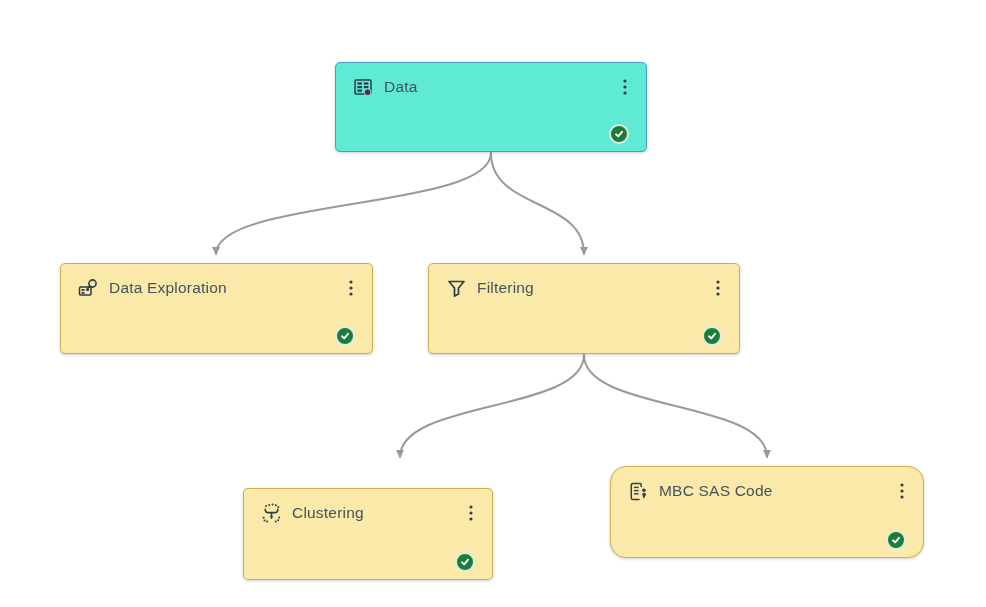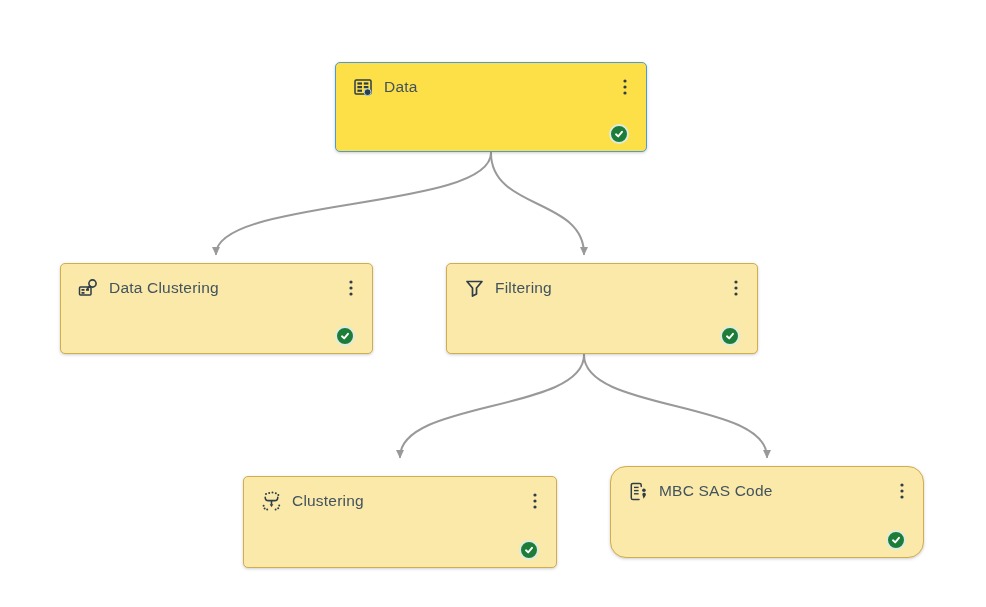--- a/index.html
+++ b/index.html
@@ -22,21 +22,21 @@
     pointer-events: none;
   }
   .node {
     position: absolute;
     border-radius: 5px;
     box-shadow: 0 1px 3px rgba(60,60,60,0.25);
     box-sizing: border-box;
     cursor: pointer;
   }
   .node.blue {
-    background: #fde047;
+    background: #5eead4;
     border: 1px solid #4d9bd5;
   }
   .node.yellow {
     background: #fbe9a9;
     border: 1px solid #d0ae4e;
   }
   .node-header {
     display: flex;
     align-items: center;
     gap: 10px;
@@ -136,39 +136,39 @@
       <span class="node-icon">
         <svg width="21" height="21" viewBox="0 0 21 21">
           <rect x="1.5" y="9" width="11.5" height="8" rx="1" fill="none" stroke="#2e3d48" stroke-width="1.5"></rect>
           <rect x="3.5" y="11" width="3" height="1.8" fill="#2e3d48"></rect>
           <rect x="8" y="11" width="3" height="1.8" fill="#2e3d48"></rect>
           <rect x="3.5" y="14" width="3" height="1.8" fill="#2e3d48"></rect>
           <circle cx="14.5" cy="5.5" r="3.6" fill="#fbe9a9" stroke="#2e3d48" stroke-width="1.6"></circle>
           <line x1="12" y1="8.2" x2="9.5" y2="10.6" stroke="#2e3d48" stroke-width="1.8" stroke-linecap="round"></line>
         </svg>
       </span>
-      <span class="node-label">Data Clustering</span>
-      <button class="kebab">
-        <span style="display:inline-flex;">
-          <svg width="4" height="16" viewBox="0 0 4 16">
-            <circle cx="2" cy="2" r="1.6" fill="#2e3d48"></circle>
-            <circle cx="2" cy="8" r="1.6" fill="#2e3d48"></circle>
-            <circle cx="2" cy="14" r="1.6" fill="#2e3d48"></circle>
-          </svg>
-        </span>
-      </button>
-    </div>
-    <span class="badge">
-      <svg width="10" height="10" viewBox="0 0 10 10">
-        <path d="M2 5.3 L4.2 7.4 L8 2.8" stroke="#ffffff" stroke-width="1.9" fill="none" stroke-linecap="round" stroke-linejoin="round"></path>
-      </svg>
-    </span>
-  </div>
-
-  <div class="node yellow" style="left:428px; top:263px; width:312px; height:91px;margin-left:18px;">
+      <span class="node-label">Data Exploration</span>
+      <button class="kebab">
+        <span style="display:inline-flex;">
+          <svg width="4" height="16" viewBox="0 0 4 16">
+            <circle cx="2" cy="2" r="1.6" fill="#2e3d48"></circle>
+            <circle cx="2" cy="8" r="1.6" fill="#2e3d48"></circle>
+            <circle cx="2" cy="14" r="1.6" fill="#2e3d48"></circle>
+          </svg>
+        </span>
+      </button>
+    </div>
+    <span class="badge">
+      <svg width="10" height="10" viewBox="0 0 10 10">
+        <path d="M2 5.3 L4.2 7.4 L8 2.8" stroke="#ffffff" stroke-width="1.9" fill="none" stroke-linecap="round" stroke-linejoin="round"></path>
+      </svg>
+    </span>
+  </div>
+
+  <div class="node yellow" style="left:428px; top:263px; width:312px; height:91px;">
     <div class="node-header">
       <span class="node-icon">
         <svg width="21" height="21" viewBox="0 0 21 21">
           <path d="M3 3.5 H18 L12.5 10 V16 L8.5 18 V10 Z" fill="none" stroke="#2e3d48" stroke-width="1.7" stroke-linejoin="round"></path>
         </svg>
       </span>
       <span class="node-label">Filtering</span>
       <button class="kebab">
         <span style="display:inline-flex;">
           <svg width="4" height="16" viewBox="0 0 4 16">
@@ -179,21 +179,21 @@
         </span>
       </button>
     </div>
     <span class="badge">
       <svg width="10" height="10" viewBox="0 0 10 10">
         <path d="M2 5.3 L4.2 7.4 L8 2.8" stroke="#ffffff" stroke-width="1.9" fill="none" stroke-linecap="round" stroke-linejoin="round"></path>
       </svg>
     </span>
   </div>
 
-  <div class="node yellow" style="left:243px; top:476px; width:314px; height:92px;">
+  <div class="node yellow" style="left:243px; top:488px; width:250px; height:92px;">
     <div class="node-header">
       <span class="node-icon">
         <svg width="21" height="21" viewBox="0 0 21 21">
           <g fill="#2e3d48">
             <circle cx="5" cy="3" r="1"></circle>
             <circle cx="8.2" cy="1.9" r="1"></circle>
             <circle cx="11.5" cy="1.6" r="1"></circle>
             <circle cx="14.8" cy="2.2" r="1"></circle>
             <circle cx="17.3" cy="4" r="1"></circle>
             <circle cx="2.6" cy="14.8" r="1"></circle>

